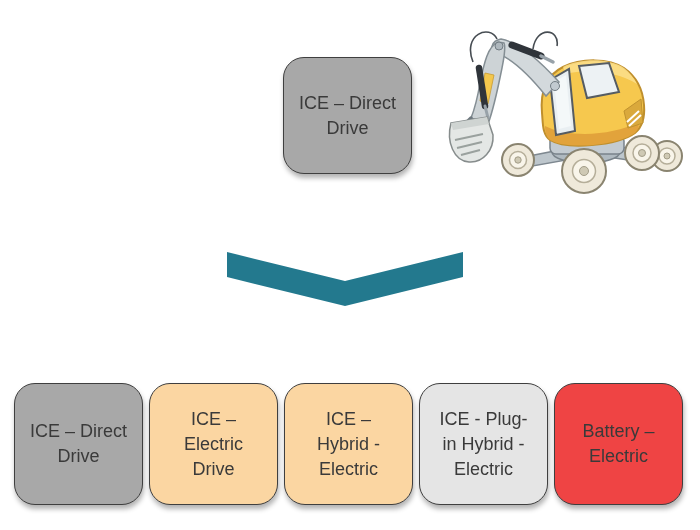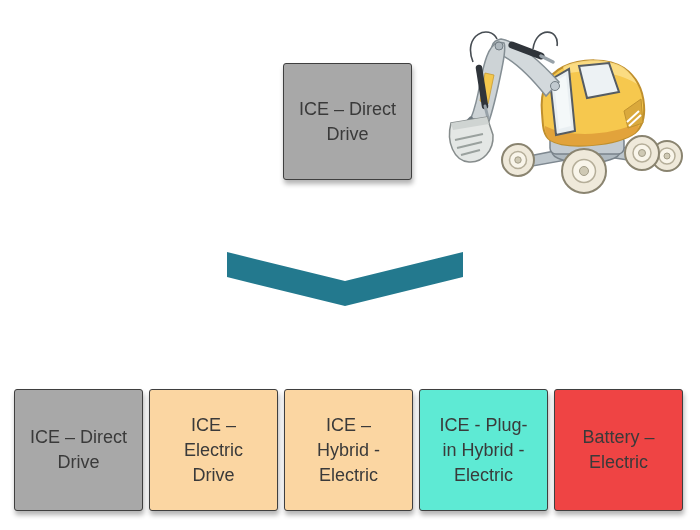--- a/index.html
+++ b/index.html
@@ -2,23 +2,23 @@
 <html><head>
 <meta charset="utf-8">
 <style>
   html,body{margin:0;padding:0;background:#ffffff;}
   .slide{
     position:relative;width:700px;height:530px;background:#ffffff;
     font-family:"Liberation Sans",sans-serif;overflow:hidden;
   }
   .shape-box{
     position:absolute;display:flex;align-items:center;justify-content:center;
-    text-align:center;border:1.4px solid #3F3F3F;border-radius:3px;
+    text-align:center;border:1.4px solid #3F3F3F;border-radius:21px;
     box-shadow:1px 4px 5px rgba(0,0,0,0.30);
-    color:#3A3A3A;font-size:18px;line-height:25px;box-sizing:border-box;margin-top:6px;
+    color:#3A3A3A;font-size:18px;line-height:25px;box-sizing:border-box;
   }
   .shape-box .label{white-space:pre-line;}
   .top-box{left:283px;top:57px;width:129px;height:117px;}
   .bottom-row{
     position:absolute;left:14px;top:383px;width:669px;height:122px;
     display:flex;gap:6px;
   }
   .bottom-row .shape-box{position:relative;flex:1;height:100%;}
   .chevron{position:absolute;left:225px;top:251px;}
   .excavator{position:absolute;left:438px;top:16px;}
@@ -100,21 +100,21 @@
     <div class="shape-box" style="background-color: rgb(251, 214, 162);">
       <span class="label">ICE –
 Electric
 Drive</span>
     </div>
     <div class="shape-box" style="background-color: rgb(251, 214, 162);">
       <span class="label">ICE –
 Hybrid -
 Electric</span>
     </div>
-    <div class="shape-box" style="background-color: #5eead4; align-items: center;">
+    <div class="shape-box" style="background-color: #e5e5e5; align-items: center;">
       <span class="label">ICE - Plug-
 in Hybrid -
 Electric</span>
     </div>
     <div class="shape-box" style="background-color: #ef4444;">
       <span class="label">Battery –
 Electric</span>
     </div>
   </div>
 

